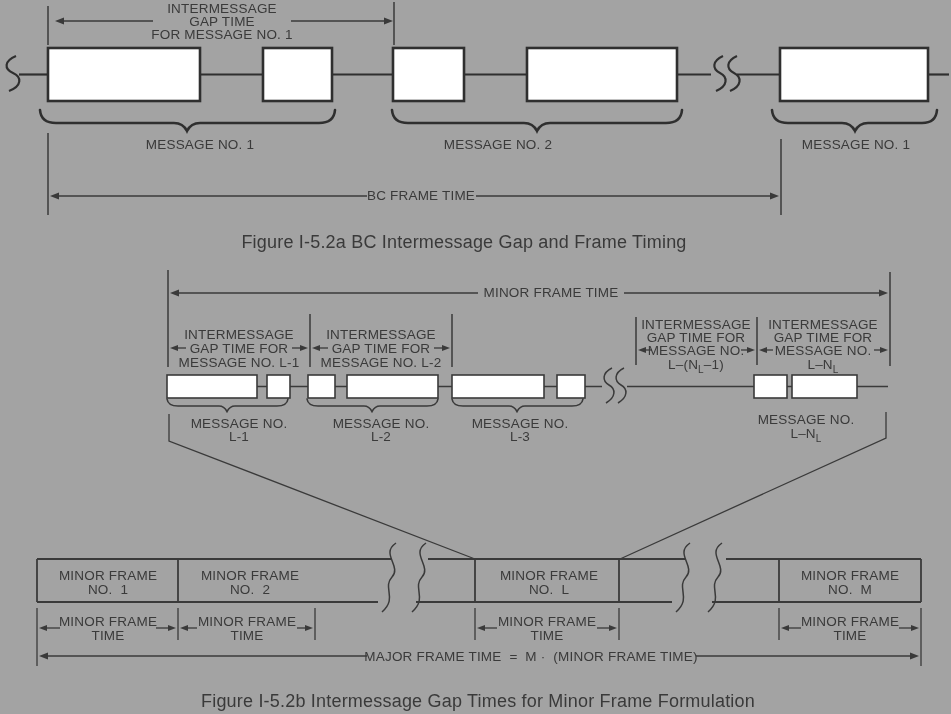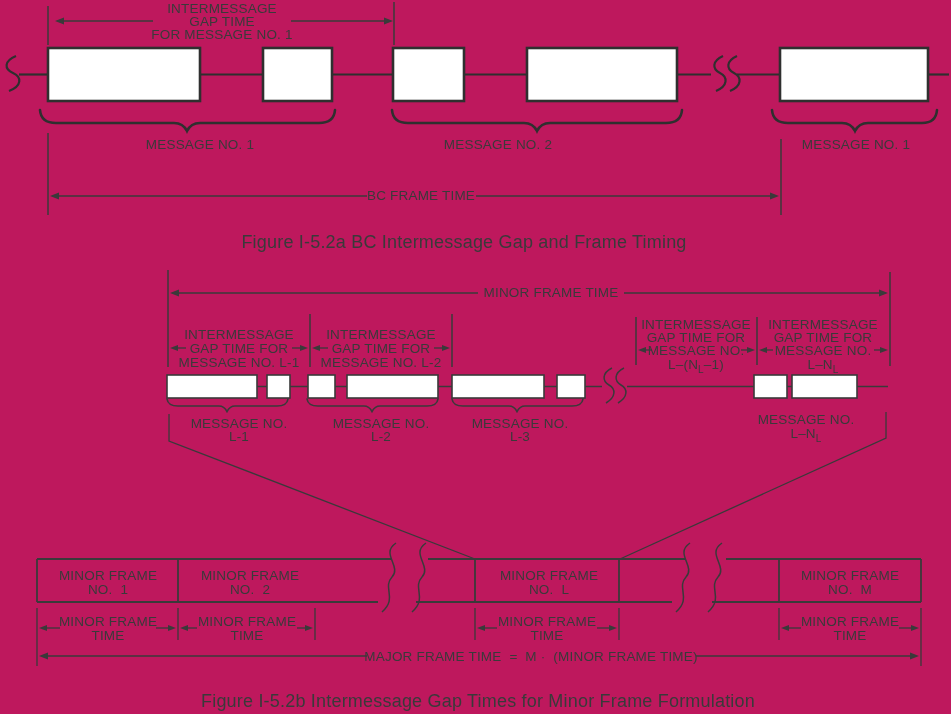--- a/index.html
+++ b/index.html
@@ -1,16 +1,16 @@
 <!DOCTYPE html>
 <html><head>
 <meta charset="utf-8">
 <style>
   html,body{margin:0;padding:0;background:#ffffff;}
-  .page{position:relative;width:951px;height:714px;background:#be185d;overflow:hidden;}
+  .page{position:relative;width:951px;height:714px;background:#a3a3a3;overflow:hidden;}
   svg{display:block;}
   svg text, svg tspan{
     font-family:"Liberation Sans","DejaVu Sans",sans-serif;
     fill:#3a3a3a;
     white-space:pre;
   }
   .lbl{font-size:13.5px;letter-spacing:.2px;}
   .cap{font-size:18px;letter-spacing:.2px;}
   .sub{font-size:10px;}
   .s1{stroke:#3a3a3a;stroke-width:1.5;fill:none;}

